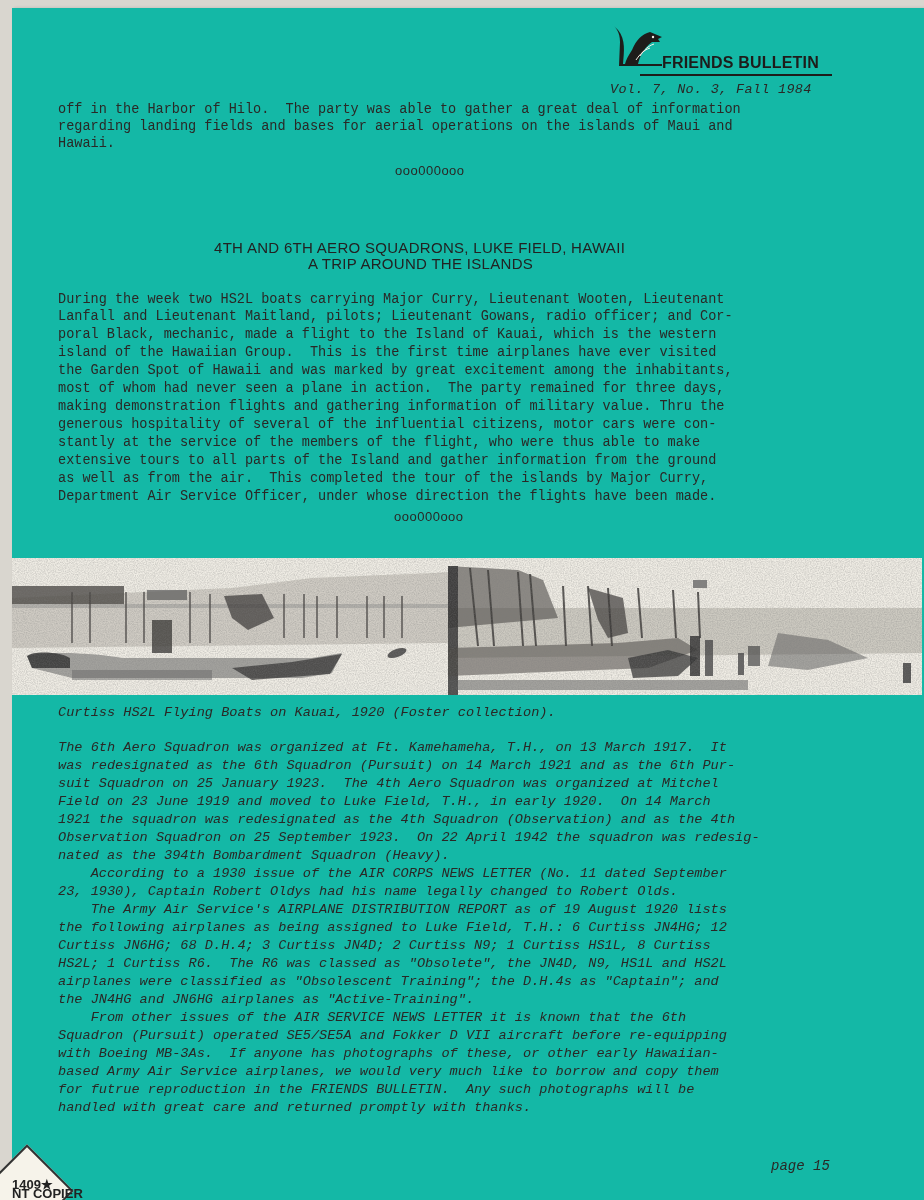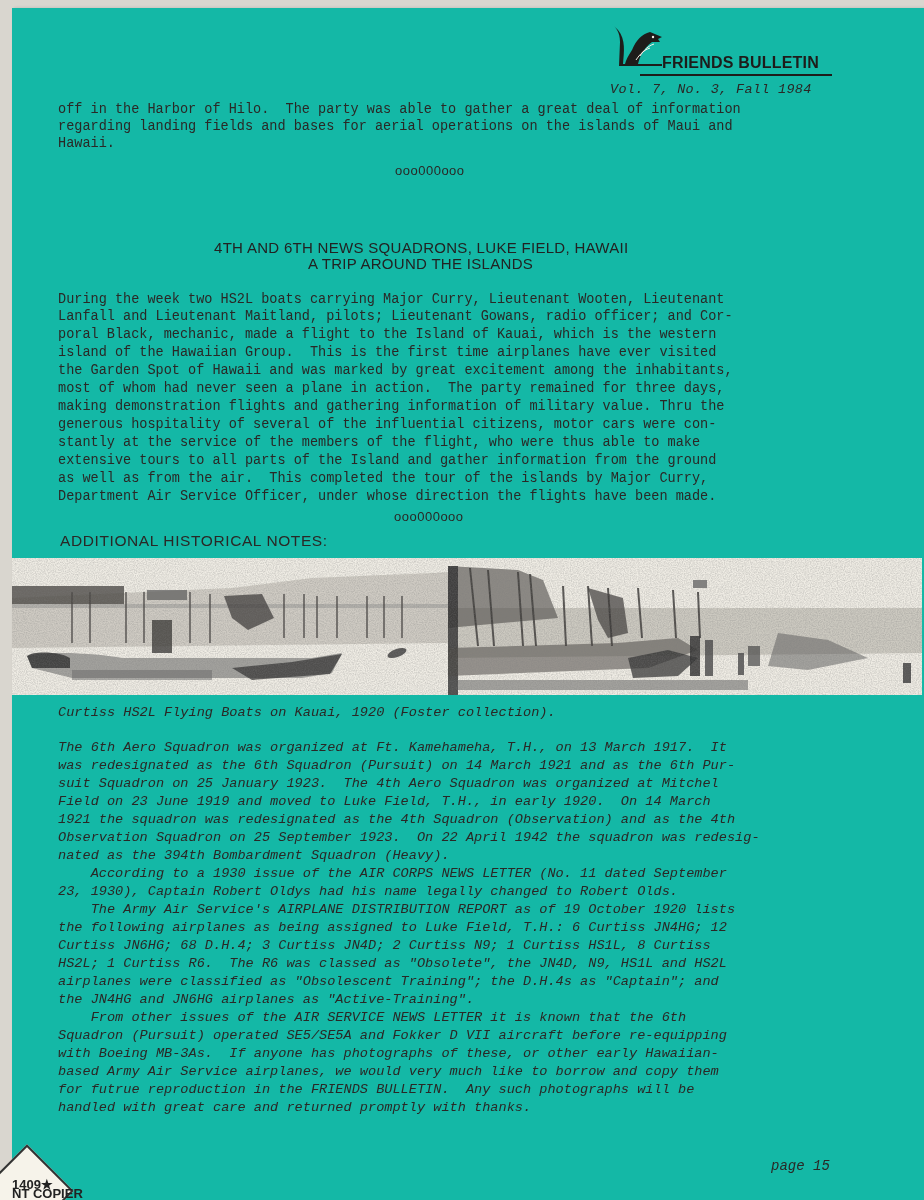--- a/index.html
+++ b/index.html
@@ -82,41 +82,40 @@
 
   <div>
     <div class="txt roman" style="top:93px">off in the Harbor of Hilo.  The party was able to gather a great deal of information</div>
     <div class="txt roman" style="top:110px">regarding landing fields and bases for aerial operations on the islands of Maui and</div>
     <div class="txt roman" style="top:127px">Hawaii.</div>
   </div>
 
   <div class="center divider" style="left:383px; top:155px">ooo000ooo</div>
 
 
-  <div class="center heading" style="left:202px; top:231px">4TH AND 6TH NEWS SQUADRONS, LUKE FIELD, HAWAII</div>
+  <div class="center heading" style="left:202px; top:231px">4TH AND 6TH AERO SQUADRONS, LUKE FIELD, HAWAII</div>
   <div class="center heading" style="left:296px; top:247px">A TRIP AROUND THE ISLANDS</div>
 
   <div>
     <div class="txt roman" style="top:283px">During the week two HS2L boats carrying Major Curry, Lieutenant Wooten, Lieutenant</div>
     <div class="txt roman" style="top:300px">Lanfall and Lieutenant Maitland, pilots; Lieutenant Gowans, radio officer; and Cor-</div>
     <div class="txt roman" style="top:318px">poral Black, mechanic, made a flight to the Island of Kauai, which is the western</div>
     <div class="txt roman" style="top:336px">island of the Hawaiian Group.  This is the first time airplanes have ever visited</div>
     <div class="txt roman" style="top:354px">the Garden Spot of Hawaii and was marked by great excitement among the inhabitants,</div>
     <div class="txt roman" style="top:372px">most of whom had never seen a plane in action.  The party remained for three days,</div>
     <div class="txt roman" style="top:390px">making demonstration flights and gathering information of military value. Thru the</div>
     <div class="txt roman" style="top:408px">generous hospitality of several of the influential citizens, motor cars were con-</div>
     <div class="txt roman" style="top:426px">stantly at the service of the members of the flight, who were thus able to make</div>
     <div class="txt roman" style="top:444px">extensive tours to all parts of the Island and gather information from the ground</div>
     <div class="txt roman" style="top:462px">as well as from the air.  This completed the tour of the islands by Major Curry,</div>
     <div class="txt roman" style="top:480px">Department Air Service Officer, under whose direction the flights have been made.</div>
   </div>
 
   <div class="center divider" style="left:382px; top:501px">ooo000ooo</div>
 
-  <div class="section-label">ADDITIONAL HISTORICAL NOTES:</div>
 
   <div class="photo photo-left" title="Curtiss HS2L flying boat on beach, left view">
     <svg width="436" height="137" viewBox="0 0 436 137">
       <defs>
         <filter id="grain1">
             <feTurbulence type="fractalNoise" baseFrequency="0.9" numOctaves="2" seed="3"></feTurbulence>
             <feColorMatrix values="0 0 0 0 0.2  0 0 0 0 0.2  0 0 0 0 0.2  0 0 0 -1.6 1.1"></feColorMatrix>
           </filter>
       </defs>
       <rect width="436" height="137" fill="#efece4"></rect>
@@ -193,21 +192,21 @@
   <div>
     <div class="txt ital" style="top:732px">The 6th Aero Squadron was organized at Ft. Kamehameha, T.H., on 13 March 1917.  It</div>
     <div class="txt ital" style="top:750px">was redesignated as the 6th Squadron (Pursuit) on 14 March 1921 and as the 6th Pur-</div>
     <div class="txt ital" style="top:768px">suit Squadron on 25 January 1923.  The 4th Aero Squadron was organized at Mitchel</div>
     <div class="txt ital" style="top:786px">Field on 23 June 1919 and moved to Luke Field, T.H., in early 1920.  On 14 March</div>
     <div class="txt ital" style="top:804px">1921 the squadron was redesignated as the 4th Squadron (Observation) and as the 4th</div>
     <div class="txt ital" style="top:822px">Observation Squadron on 25 September 1923.  On 22 April 1942 the squadron was redesig-</div>
     <div class="txt ital" style="top:840px">nated as the 394th Bombardment Squadron (Heavy).</div>
     <div class="txt ital" style="top:858px">    According to a 1930 issue of the AIR CORPS NEWS LETTER (No. 11 dated September</div>
     <div class="txt ital" style="top:876px">23, 1930), Captain Robert Oldys had his name legally changed to Robert Olds.</div>
-    <div class="txt ital" style="top:894px">    The Army Air Service's AIRPLANE DISTRIBUTION REPORT as of 19 October 1920 lists</div>
+    <div class="txt ital" style="top:894px">    The Army Air Service's AIRPLANE DISTRIBUTION REPORT as of 19 August 1920 lists</div>
     <div class="txt ital" style="top:912px">the following airplanes as being assigned to Luke Field, T.H.: 6 Curtiss JN4HG; 12</div>
     <div class="txt ital" style="top:930px">Curtiss JN6HG; 68 D.H.4; 3 Curtiss JN4D; 2 Curtiss N9; 1 Curtiss HS1L, 8 Curtiss</div>
     <div class="txt ital" style="top:948px">HS2L; 1 Curtiss R6.  The R6 was classed as "Obsolete", the JN4D, N9, HS1L and HS2L</div>
     <div class="txt ital" style="top:966px">airplanes were classified as "Obsolescent Training"; the D.H.4s as "Captain"; and</div>
     <div class="txt ital" style="top:984px">the JN4HG and JN6HG airplanes as "Active-Training".</div>
     <div class="txt ital" style="top:1002px">    From other issues of the AIR SERVICE NEWS LETTER it is known that the 6th</div>
     <div class="txt ital" style="top:1020px">Squadron (Pursuit) operated SE5/SE5A and Fokker D VII aircraft before re-equipping</div>
     <div class="txt ital" style="top:1038px">with Boeing MB-3As.  If anyone has photographs of these, or other early Hawaiian-</div>
     <div class="txt ital" style="top:1056px">based Army Air Service airplanes, we would very much like to borrow and copy them</div>
     <div class="txt ital" style="top:1074px">for futrue reproduction in the FRIENDS BULLETIN.  Any such photographs will be</div>

